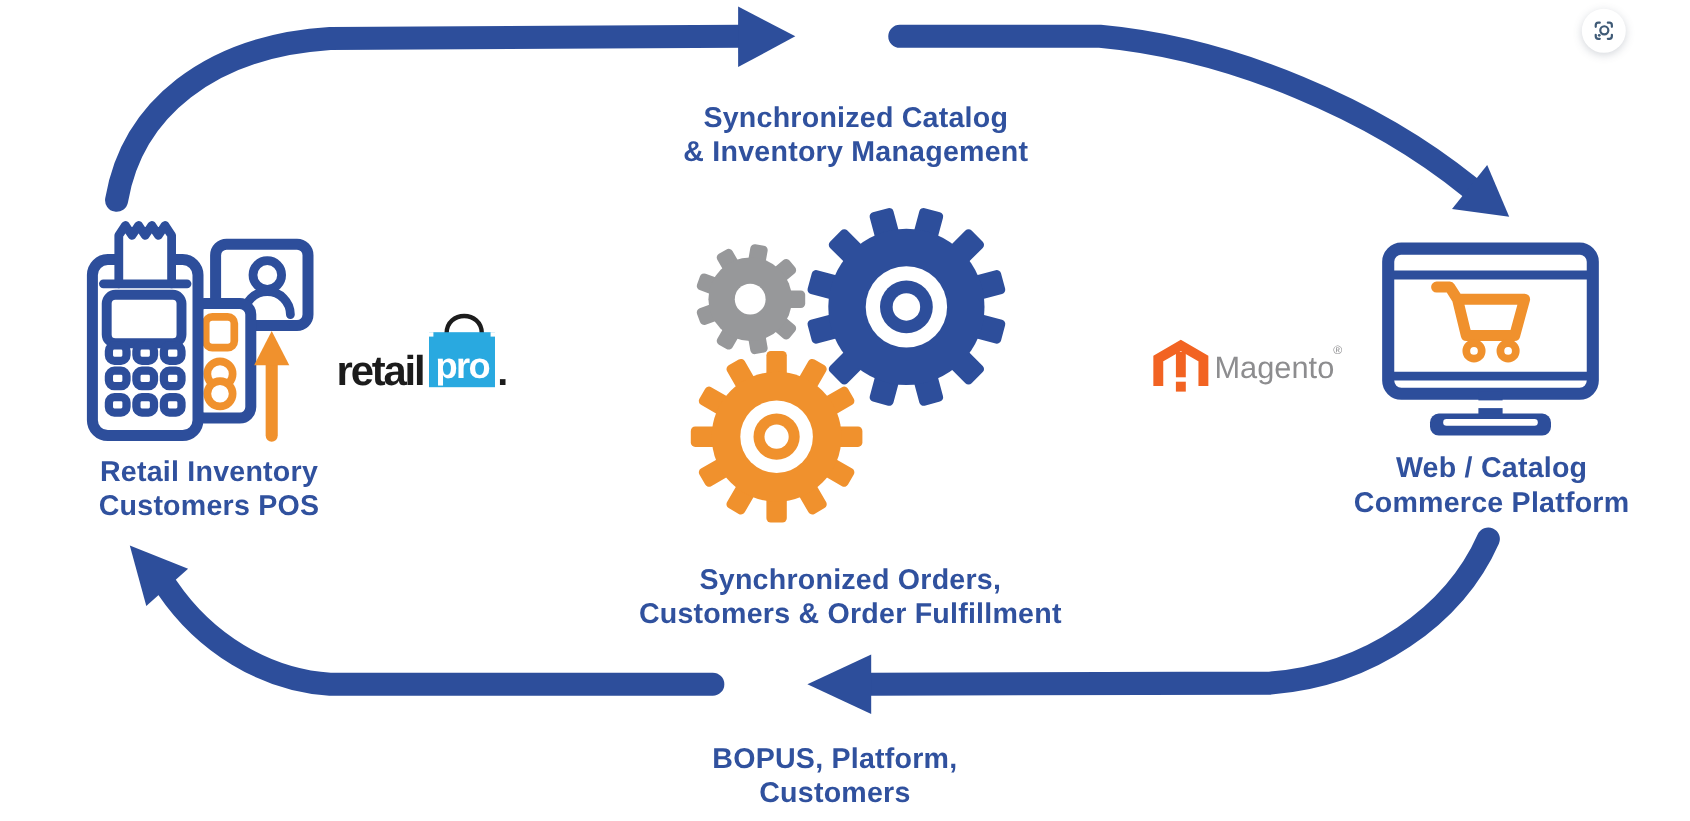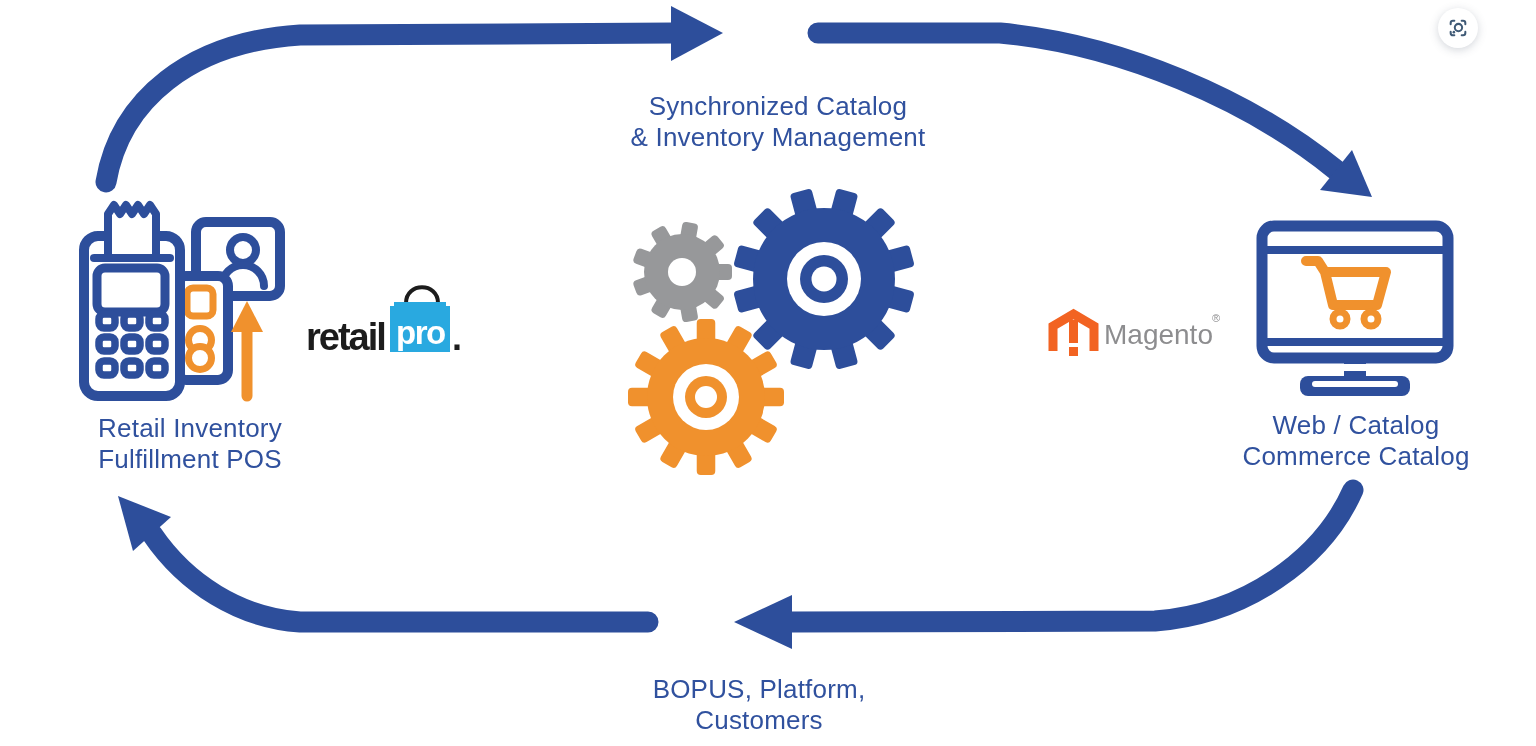--- a/index.html
+++ b/index.html
@@ -1,20 +1,20 @@
 <!DOCTYPE html>
 <html style="--background: #ffffff; --blue: #2d4e9b; --label_blue: #30519e; --orange: #f0912d; --gear_gray: #97989a; --magento_orange: #f26322; --magento_gray: #8d8d8f; --retailpro_blue: #29a9e0; --retailpro_black: #1c1c1c; --scan_icon: #3f5a76;"><head>
 <meta charset="utf-8">
 <style>
   *{margin:0;padding:0;box-sizing:border-box}
   html,body{background:#fff}
   .canvas{position:relative;width:1536px;height:746px;background:var(--background,#fff);
           overflow:hidden;font-family:"Liberation Sans",sans-serif}
   .layer{position:absolute;left:0;top:0}
-  .lbl{position:absolute;text-align:center;font-weight:400;font-size:26px;line-height:31px;
+  .lbl{position:absolute;text-align:center;font-weight:700;font-size:26px;line-height:31px;
        color:var(--label_blue,#30519e);letter-spacing:.2px}
   .scan-btn{position:absolute;left:1438px;top:8px;width:40px;height:40px;border-radius:50%;
             background:#fff;border:none;box-shadow:0 2px 8px rgba(80,90,110,.25);
             display:flex;align-items:center;justify-content:center;cursor:pointer}
   
   .fB{fill:var(--blue)} .fO{fill:var(--orange)} .fG{fill:var(--gear_gray)}
   .fW{fill:#fff} .fN{fill:none} .fMO{fill:var(--magento_orange)}
   .fRB{fill:var(--retailpro_blue)}
   .sB{stroke:var(--blue)} .sO{stroke:var(--orange)} .sMO{stroke:var(--magento_orange)}
   .sK{stroke:var(--retailpro_black)}
@@ -162,28 +162,32 @@
     </g>
   </svg>
 
   <div class="lbl" style="left:528px;top:91px;width:500px">
     <div>Synchronized Catalog</div>
     <div>&amp; Inventory Management</div>
   </div>
 
   <div class="lbl" style="left:30px;top:413px;width:320px">
     <div>Retail Inventory</div>
-    <div>Fulfillment POS</div>
+    <div>Customers POS</div>
   </div>
 
   <div class="lbl" style="left:1196px;top:410px;width:320px">
     <div>Web / Catalog</div>
-    <div>Commerce Catalog</div>
-  </div>
-
+    <div>Commerce Platform</div>
+  </div>
+
+  <div class="lbl" style="left:523px;top:511px;width:500px">
+    <div>Synchronized Orders,</div>
+    <div>Customers &amp; Order Fulfillment</div>
+  </div>
 
   <div class="lbl" style="left:559px;top:674px;width:400px">
     <div>BOPUS, Platform,</div>
     <div>Customers</div>
   </div>
 
   <button class="scan-btn">
     <svg width="22" height="22" viewBox="0 0 24 24">
       <g fill="none" stroke="var(--scan_icon)" stroke-width="2.2" stroke-linecap="round">
         <path d="M4 8 V6.5 Q4 4 6.5 4 H8"></path>

